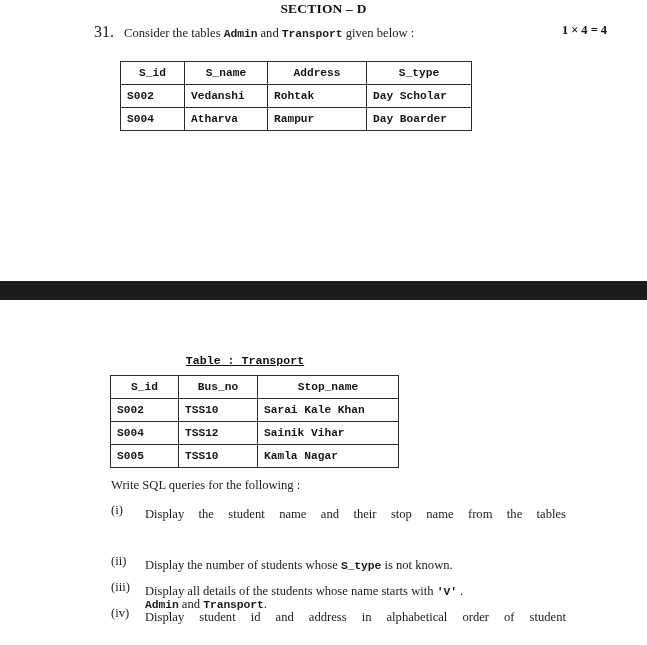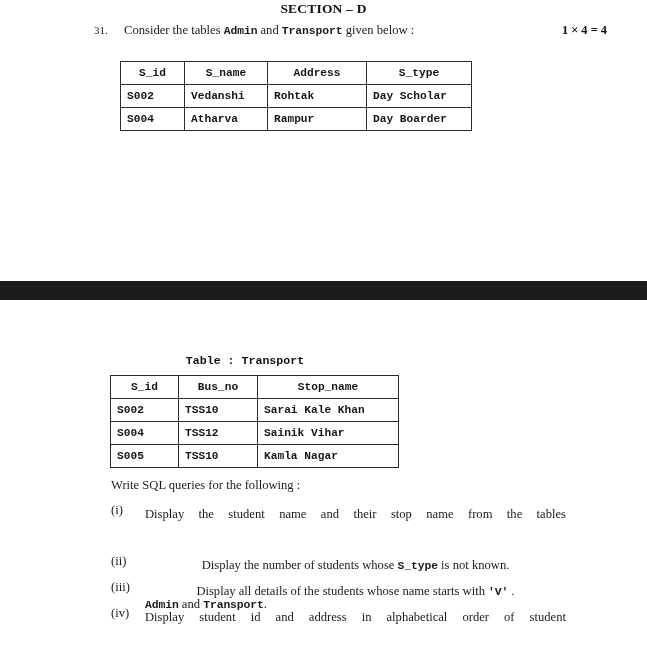--- a/index.html
+++ b/index.html
@@ -42,21 +42,21 @@
     left: 94px;
     top: 23px;
     width: 500px;
     font-size: 12.6px;
     color: #1b1b1b;
     white-space: nowrap;
   }
   .q-num {
     display: inline-block;
     width: 30px;
-    font-size: 11px;
+    font-size: 16px;
   }
   .mono {
     font-family: "Liberation Mono", "DejaVu Sans Mono", monospace;
     font-weight: bold;
     font-size: 11.4px;
     letter-spacing: -0.1px;
   }
   .marks {
     position: absolute;
     right: 40px;
@@ -70,21 +70,21 @@
   
   .table-caption {
     position: absolute;
     font-family: "Liberation Mono", "DejaVu Sans Mono", monospace;
     font-weight: bold;
     font-size: 11.6px;
     color: #111;
     white-space: nowrap;
   }
   #caption-admin { left: 120px; top: 45px; width: 328px; text-align: right; margin-top: 24px; }
-  #caption-transport { left: 110px; top: 354px; width: 270px; text-align: center; }
+  #caption-transport { left: 110px; top: 354px; width: 270px; text-align: center; text-decoration: underline; }
 
   
   table.data-table {
     position: absolute;
     border-collapse: collapse;
     font-family: "Liberation Mono", "DejaVu Sans Mono", monospace;
     font-weight: bold;
     font-size: 11.2px;
     color: #151515;
     background: #fff;
@@ -152,21 +152,21 @@
     width: 34px;
     text-align: left;
   }
   .sub-q .body {
     margin-left: 34px;
     text-align: justify;
     text-justify: inter-word;
     line-height: 23px;
   }
   .sub-q .body.nojust {
-    text-align: center;
+    text-align: left;
   }
   .sub-q .body .last-line {
     display: block;
     text-align: left;
     margin-top: 44px;
   }
 
   #sub-q-i   { top: 503px; }
   #sub-q-ii  { top: 554px; }
   #sub-q-iii { top: 580px; }

